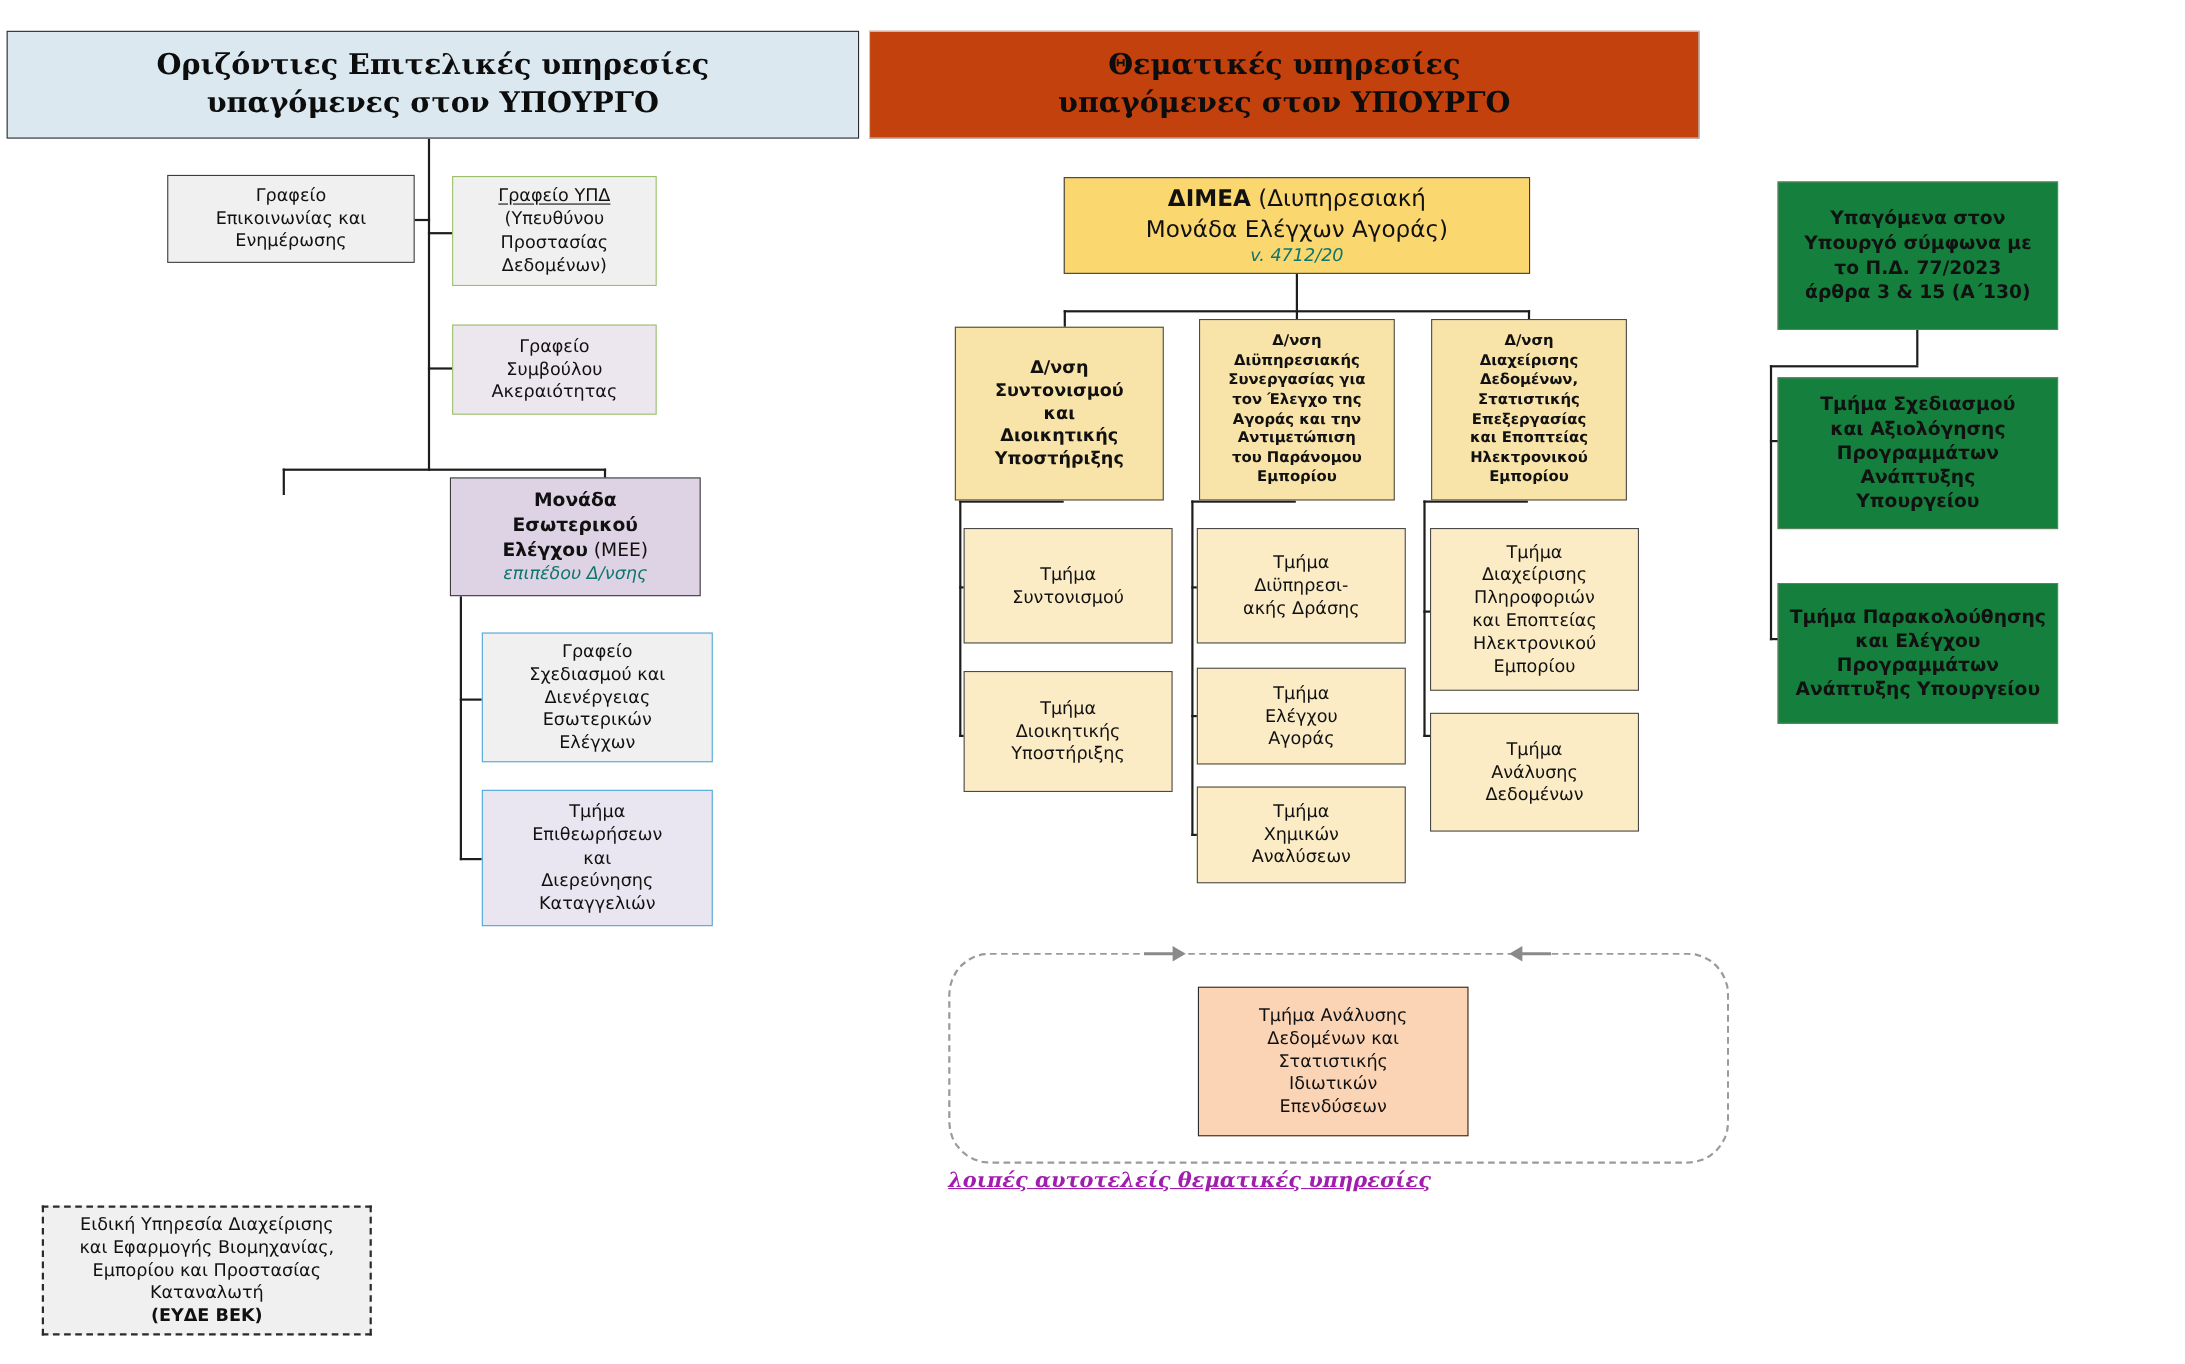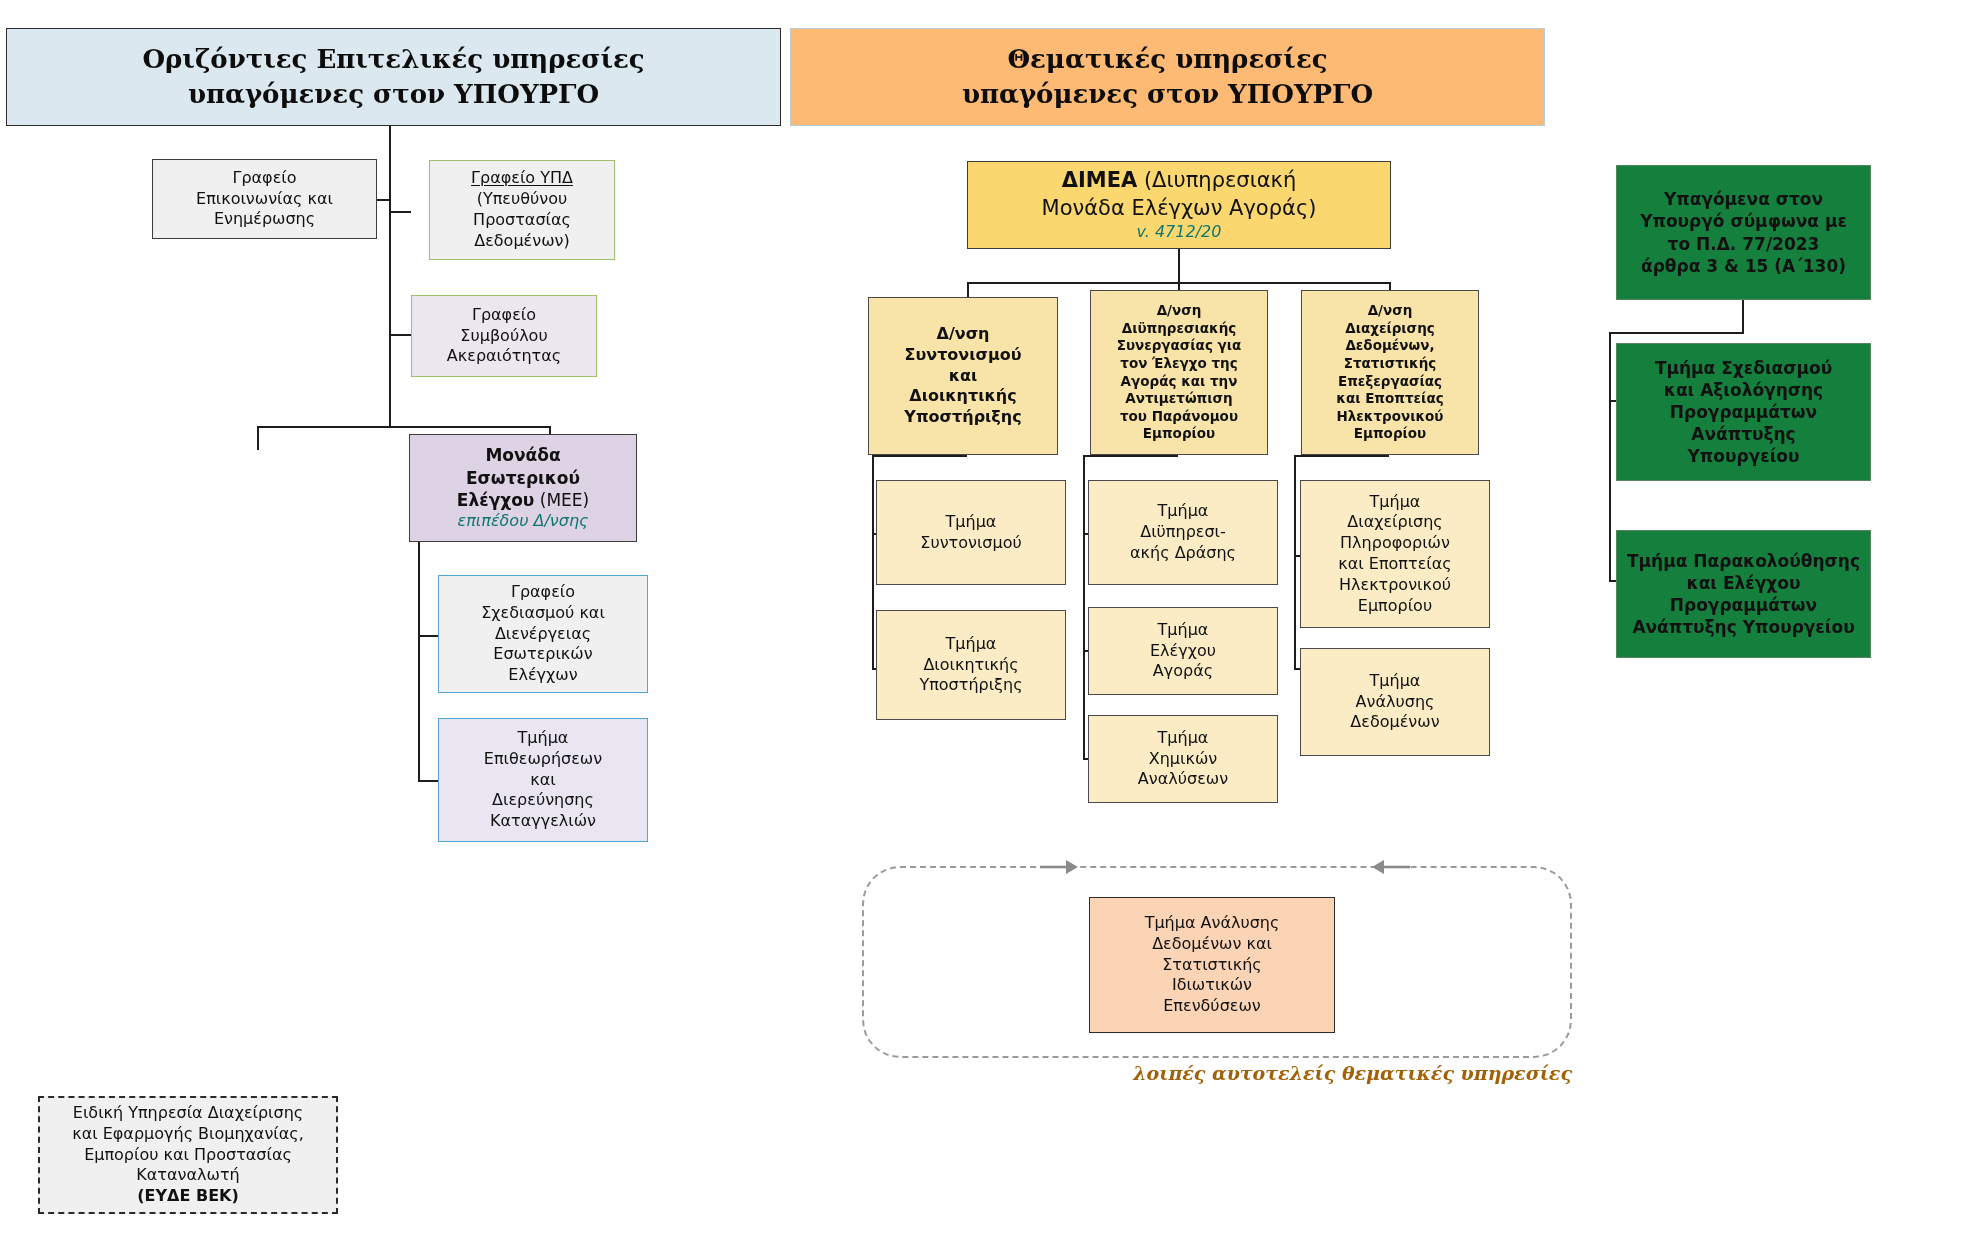--- a/index.html
+++ b/index.html
@@ -19,25 +19,25 @@
     z-index:5;
   }
   .box .ln{display:block;width:100%;}
 
   
   .banner{
     font-family:"DejaVu Serif","Liberation Serif",serif;
     font-weight:bold;font-size:26px;line-height:1.34;color:#0d0d0d;
   }
   .banner-blue{background:#dbe8f0;border:1.6px solid #2b2b2b;}
-  .banner-cream{background:#fdba74;border:1.3px solid #b9cbd8;}
+  .banner-cream{background:#c2410c;border:1.3px solid #b9cbd8;}
 
   
   .c-grey  {background:#f0f0f0;border:1.7px solid #3c3c3c;}
-  .c-greyg {background:#f0f0f0;border:1.6px solid #9cc06a;margin-left:18px;}
+  .c-greyg {background:#f0f0f0;border:1.6px solid #9cc06a;}
   .c-lilg  {background:#ece7ef;border:1.6px solid #9cc06a;}
   .c-green {background:#d9e2c4;border:1.8px solid #49b8c4;}
   .c-purple{background:#ddd3e4;border:1.8px solid #3c3c3c;}
   .c-bluebx{background:#f0f0f0;border:1.7px solid #4fa8d8;}
   .c-lilbl {background:#e9e6f1;border:1.7px solid #4fa8d8;}
   .c-gold  {background:#fbd770;border:1.8px solid #3c3c3c;}
   .c-sand  {background:#f8e3a8;border:1.8px solid #4a4a4a;}
   .c-cream {background:#fbecc6;border:1.5px solid #4a4a4a;}
   .c-peach {background:#15803d;border:1.7px solid #56865d;}
   .c-salmon{background:#fad4b4;border:1.7px solid #2b2b2b;}
@@ -56,23 +56,23 @@
   
   .ln-v,.ln-h{position:absolute;background:#1d1d1d;z-index:1;}
   .ln-v{width:2.4px;}
   .ln-h{height:2.4px;}
 
   .dashbox{
     position:absolute;box-sizing:border-box;
     border:2.4px dashed #9a9a9a;border-radius:38px;z-index:1;
   }
   .dashcap{
-    position:absolute;color:#a16207;font-style:italic;font-weight:bold;
+    position:absolute;color:#a21caf;font-style:italic;font-weight:bold;
     font-family:"DejaVu Serif","Liberation Serif",serif;font-size:19px;
-    text-align:right;z-index:4;
+    text-align:left;z-index:4;text-decoration:underline;
   }
   .arrow{position:absolute;z-index:3;}
 </style>
 </head>
 <body>
 
 <div id="canvas">
 
   <div class="box banner banner-blue" style="left:6px;top:28px;width:775px;height:98px;">
     <span class="ln">Οριζόντιες Επιτελικές υπηρεσίες</span>

